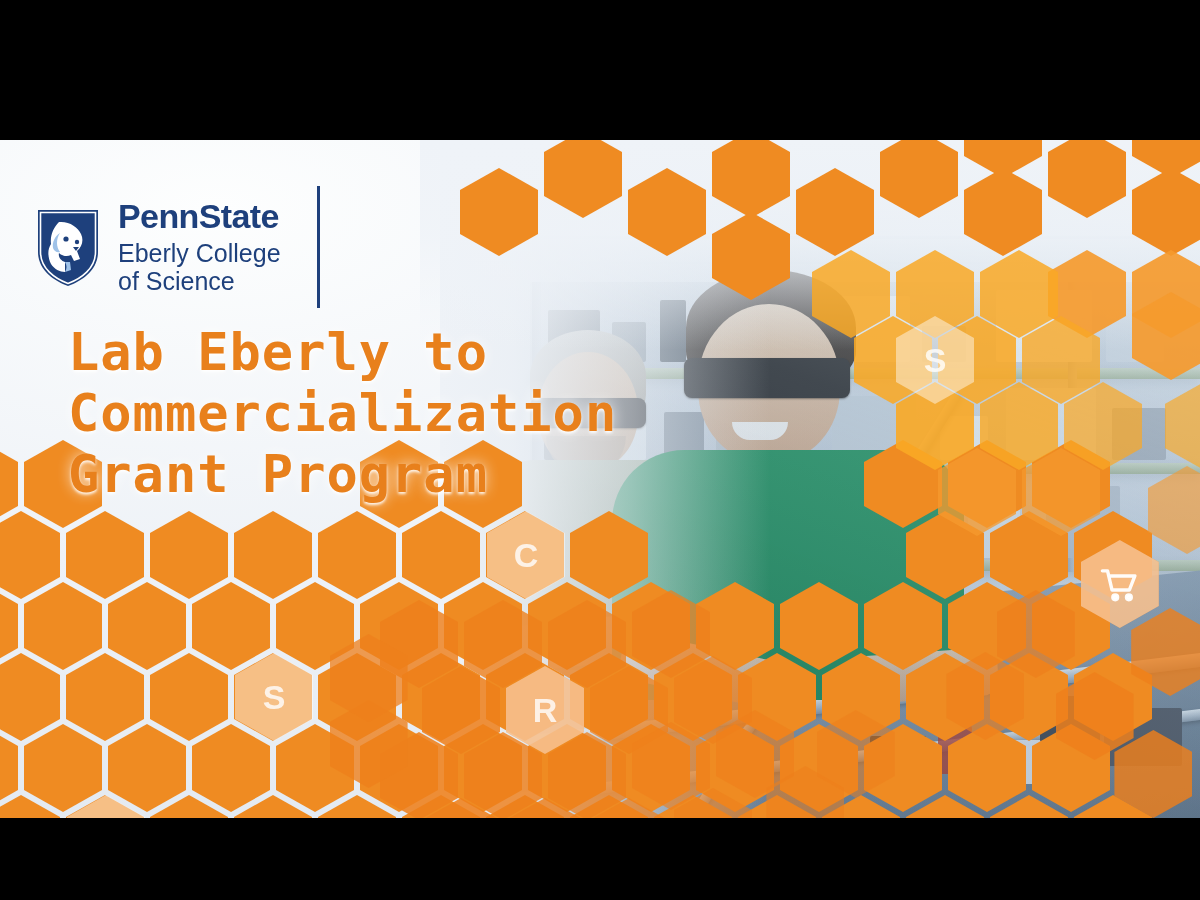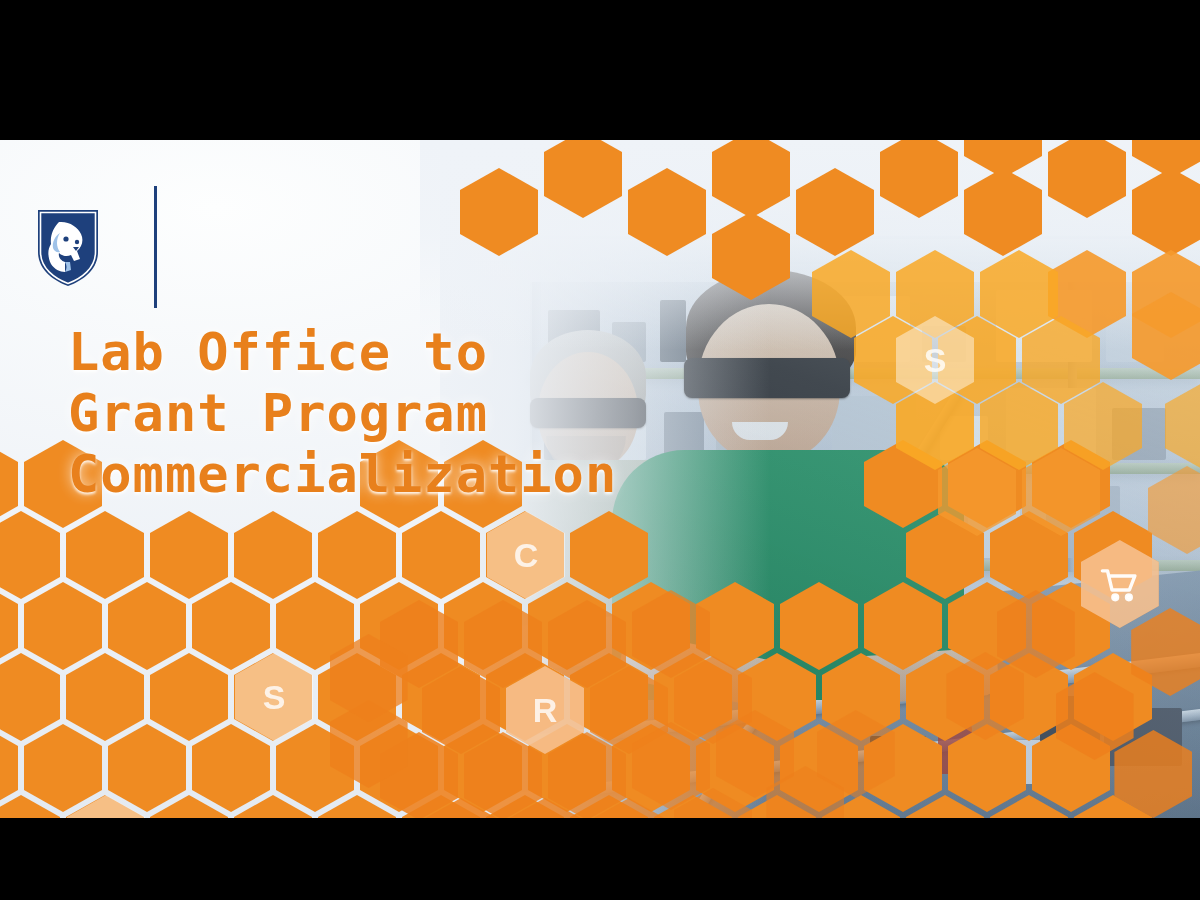--- a/index.html
+++ b/index.html
@@ -410,27 +410,32 @@
         <path d="M2 4 H62 V46 C62 64 46 75 32 80 C18 75 2 64 2 46 Z" fill="#1e407c"></path>
         <path d="M4.5 6.5 H59.5 V46 C59.5 62.5 45 72.8 32 77.5 C19 72.8 4.5 62.5 4.5 46 Z" fill="#1e407c" stroke="#ffffff" stroke-width="1.6"></path>
         <path d="M23 16 C17 22 14 30 15 38 C11 44 12 52 15 58 C18 63 24 66 29 66 L29 56 C25 55 22 51 23 47 C26 50 31 51 35 49 L38 55 L44 53 L41 45 C46 41 48 34 45 28 C42 21 33 15 23 16 Z" fill="#ffffff"></path>
         <path d="M24 27 C20 33 20 41 24 46 C21 47 18 45 17 42 C16 36 19 30 24 27 Z" fill="#9fc2e8"></path>
         <path d="M29 56 C31 59 31 63 29 66 L35 64 L34 56 Z" fill="#9fc2e8"></path>
         <path d="M36 22 C40 23 43 27 43 31 L38 29 Z" fill="#ffffff"></path>
         <circle cx="30" cy="33" r="2.6" fill="#1e407c"></circle>
         <circle cx="41" cy="36" r="2.2" fill="#1e407c"></circle>
         <path d="M37 41 L43 41 L40 45 Z" fill="#1e407c"></path>
       </svg>
+      <div class="psnames">
+        <div class="ps-name">PennState</div>
+        <div class="ps-sub">Eberly College</div>
+        <div class="ps-sub" style="margin-top:0;">of Science</div>
+      </div>
       <div id="divider"></div>
     </div>
 
     <div id="headline">
-      <span class="l">Lab Office to</span>
+      <span class="l">Lab Eberly to</span>
+      <span class="l">Commercialization</span>
       <span class="l">Grant Program</span>
-      <span class="l">Commercialization</span>
     </div>
 
   </div>
 
   <div class="bar top"></div>
   <div class="bar bottom"></div>
 
 </div>
 
 </body></html>

